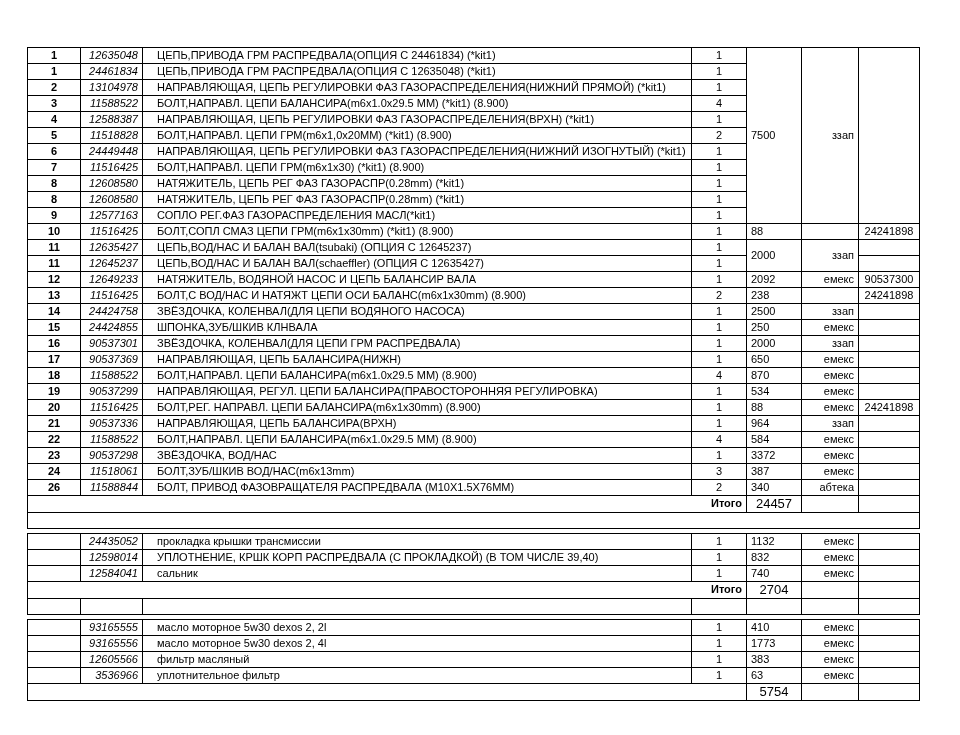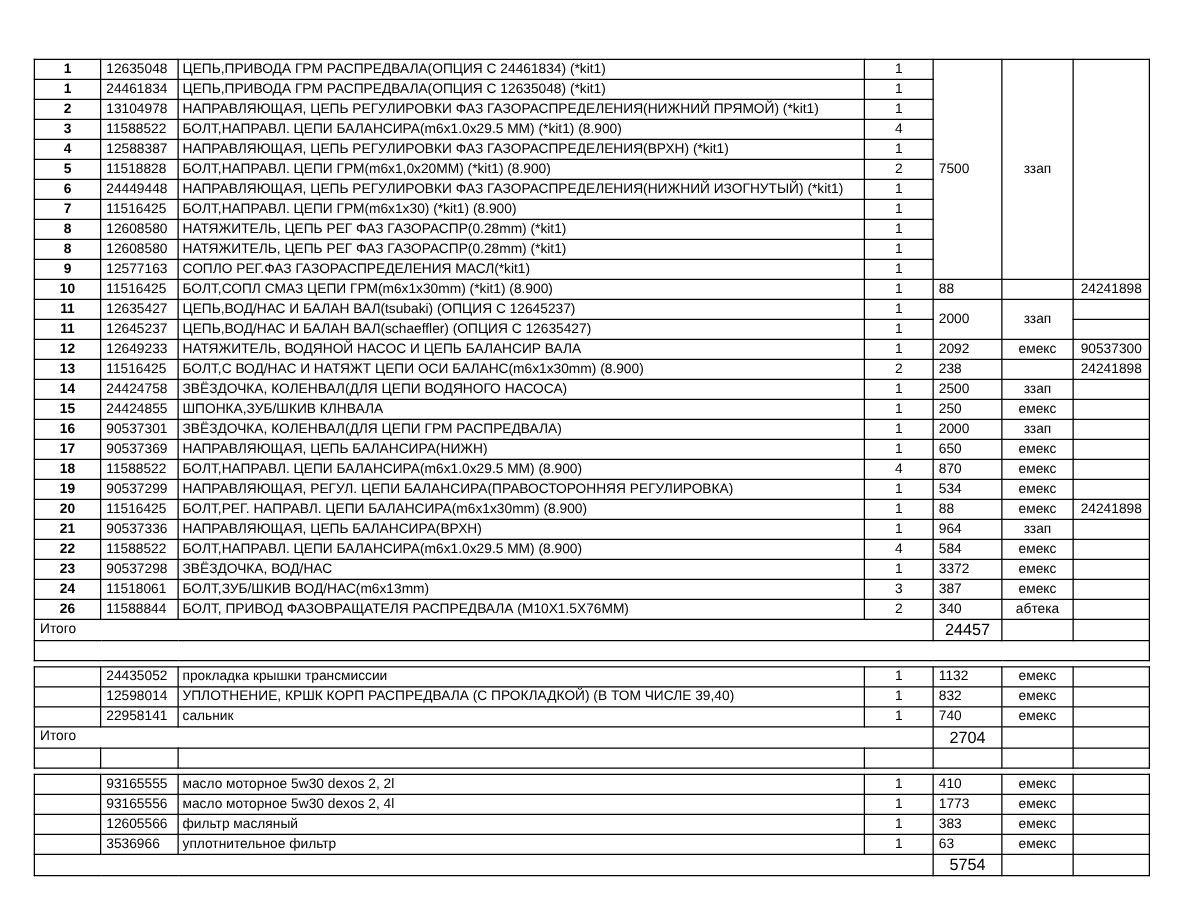--- a/index.html
+++ b/index.html
@@ -10,28 +10,28 @@
   col.w-num  { width:53px; }
   col.w-part { width:62px; }
   col.w-desc { width:549px; }
   col.w-qty  { width:55px; }
   col.w-price{ width:55px; }
   col.w-sup  { width:57px; }
   col.w-alt  { width:61px; }
   td { border:1px solid #000; font-size:11px; height:15px; line-height:1.05;
        padding:0 4px; overflow:hidden; white-space:nowrap; vertical-align:middle; }
   .c-num  { text-align:center; font-weight:bold; }
-  .c-part { text-align:left; }
-  .c-desc { text-align:left; padding-left:3px; }
+  .c-part { text-align:right;font-style:italic; }
+  .c-desc { text-align:left; padding-left:14px; }
   .c-qty  { text-align:center; }
   .c-price{ text-align:left; }
-  .c-sup  { text-align:center; }
+  .c-sup  { text-align:right; }
   .c-alt  { text-align:center; }
   .total-row td { height:16px; }
-  .c-total-label { text-align:left; font-weight:normal; }
+  .c-total-label { text-align:right; font-weight:bold; }
   .c-total-value { text-align:center; font-weight:normal; font-size:13px; }
   .spacer-row td { height:15px; }
 </style>
 </head>
 <body>
 
 <div class="sheet">
 
   <table>
     <colgroup>
@@ -300,21 +300,21 @@
           <td class="c-num"></td>
           <td class="c-part">12598014</td>
           <td class="c-desc">УПЛОТНЕНИЕ, КРШК КОРП РАСПРЕДВАЛА (С ПРОКЛАДКОЙ) (В ТОМ ЧИСЛЕ 39,40)</td>
           <td class="c-qty">1</td>
           <td class="c-price">832</td>
           <td class="c-sup">емекс</td>
           <td class="c-alt"></td>
         </tr>
         <tr>
           <td class="c-num"></td>
-          <td class="c-part">22958141</td>
+          <td class="c-part">12584041</td>
           <td class="c-desc">сальник</td>
           <td class="c-qty">1</td>
           <td class="c-price">740</td>
           <td class="c-sup">емекс</td>
           <td class="c-alt"></td>
         </tr>
         <tr class="total-row">
           <td class="c-total-label" colspan="4">Итого</td>
           <td class="c-total-value">2704</td>
           <td class="c-sup"></td>

